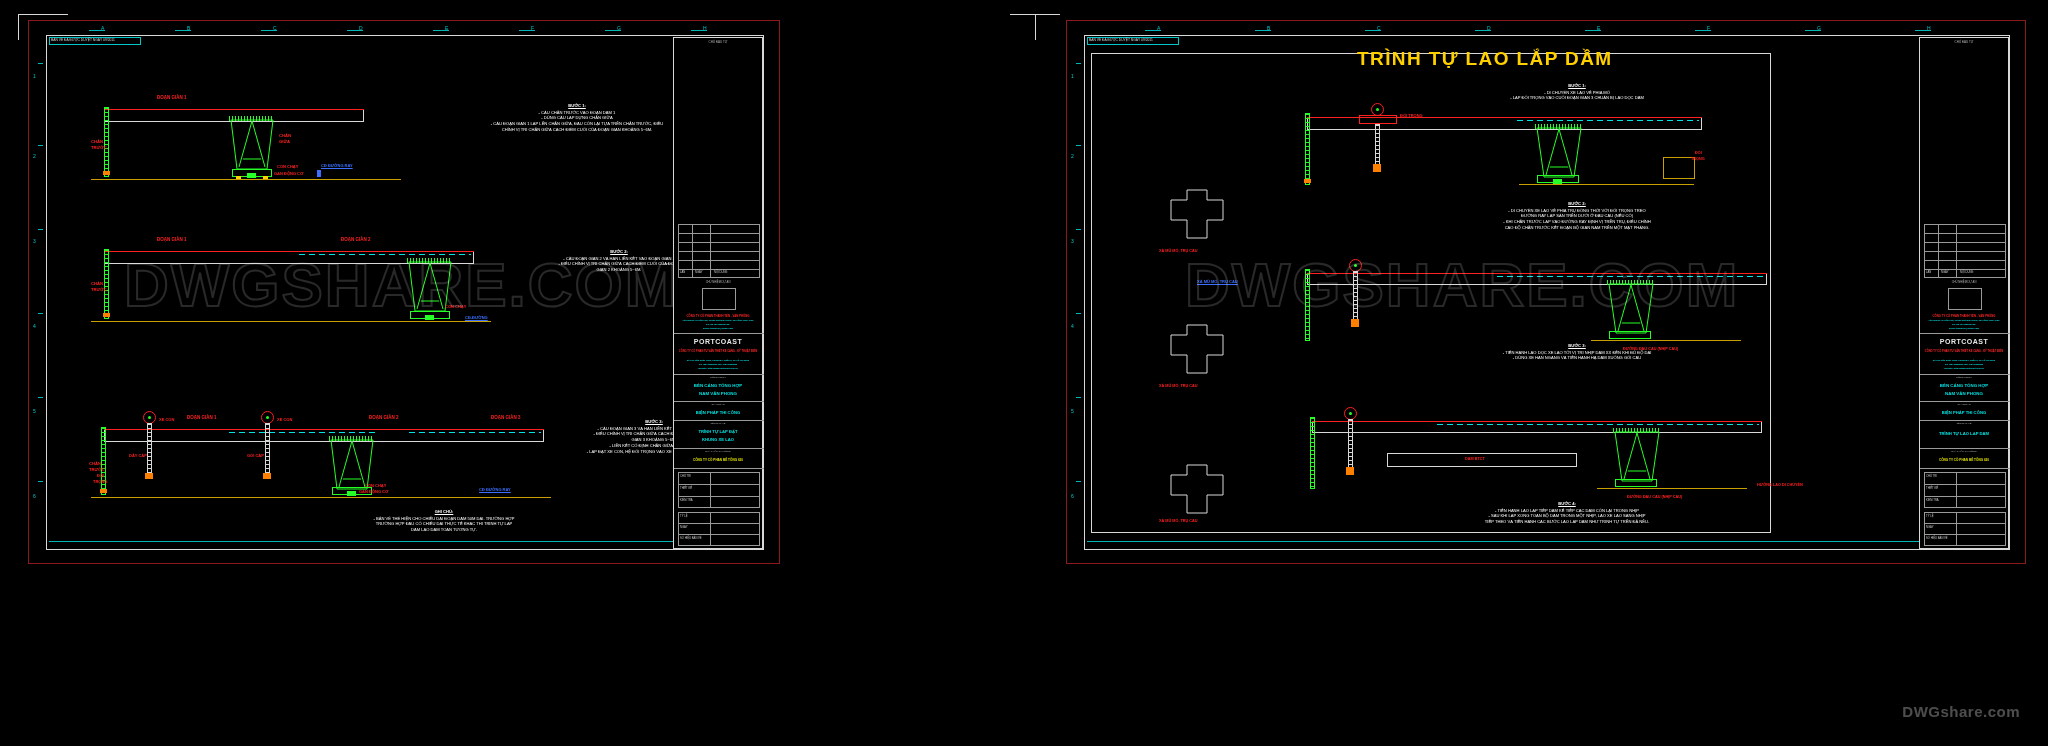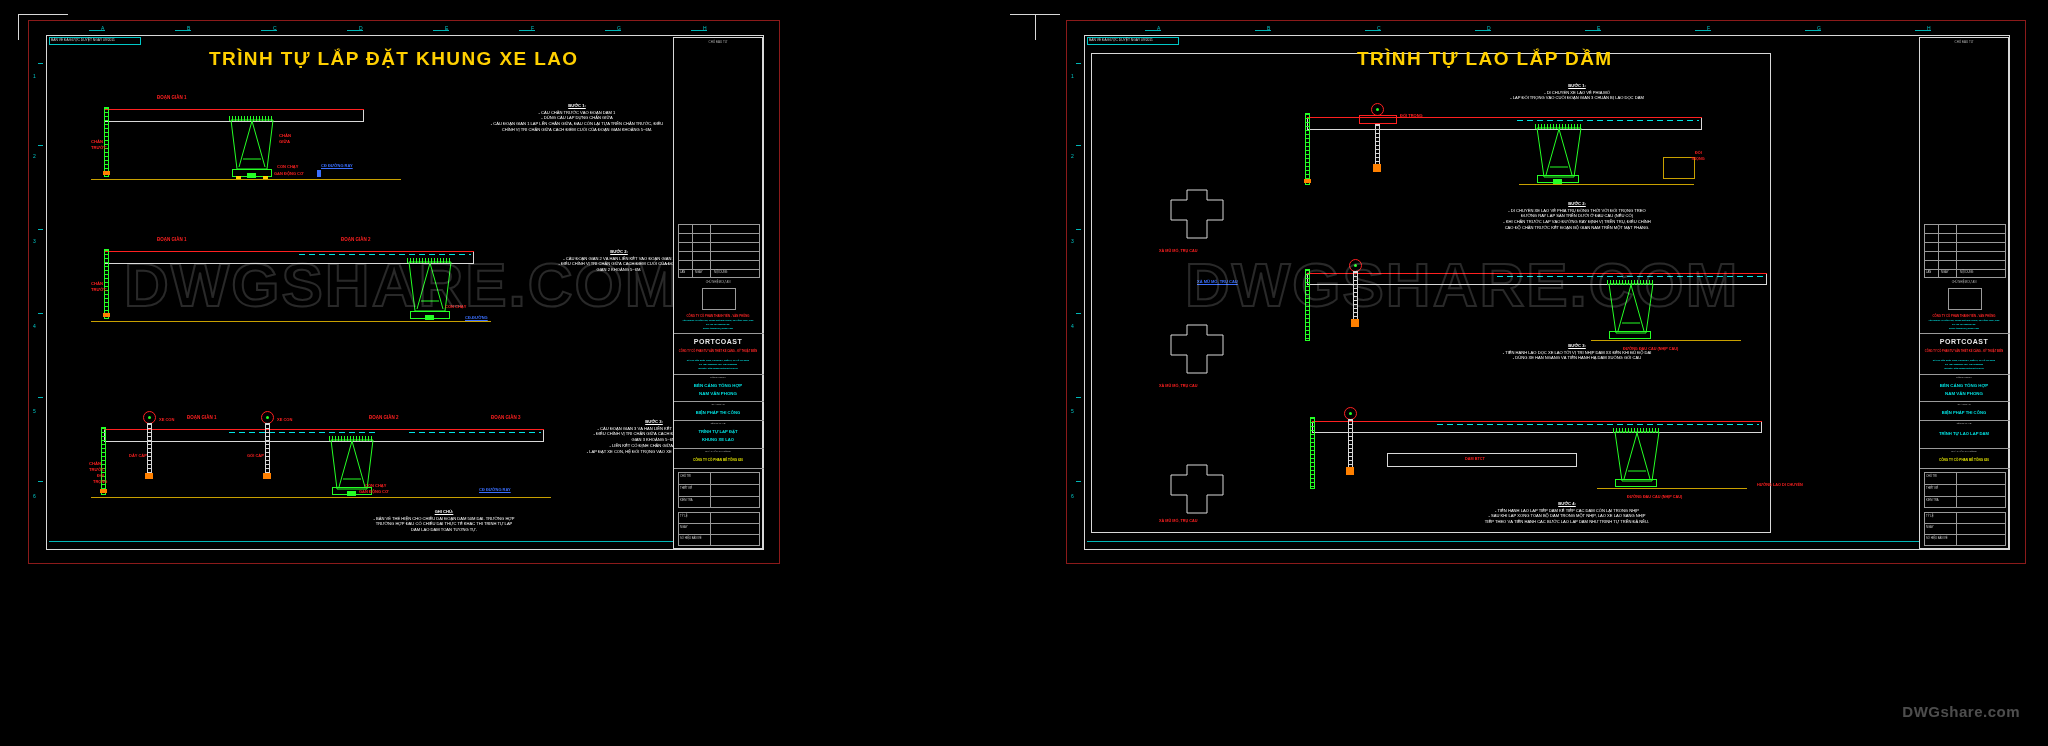--- a/index.html
+++ b/index.html
@@ -151,21 +151,20 @@
       <div class="tick" style="left:9px;top:280px;width:5px;height:1px;"></div>
       <div class="tick" style="left:9px;top:364px;width:5px;height:1px;"></div>
       <div class="tick" style="left:9px;top:448px;width:5px;height:1px;"></div>
     </div>
 
     <div class="sheet-inner" style="left:17px;top:14px;width:718px;height:515px;"></div>
 
     <div class="box" style="left:20px;top:16px;width:92px;height:8px;border:1px solid #00c8c8;"></div>
     <div style="position:absolute;left:22px;top:17px;color:#d8d8d8;font-size:3.3px;white-space:nowrap;">BẢN VẼ ĐÃ ĐƯỢC DUYỆT NGÀY 09/2011</div>
 
-    <div class="dwg-title" style="left:180px;top:27px;font-size:19px;">TRÌNH TỰ LẮP ĐẶT KHUNG XE LAO</div>
 
     <div class="ln-h" style="left:75px;top:88px;width:260px;background:#ff2020;"></div>
     <div class="box" style="left:75px;top:89px;width:260px;height:12px;border:1px solid #d8d8d8;border-top:none;"></div>
     <div class="lbl-red" style="left:128px;top:74px;font-size:4.5px;font-weight:bold;">ĐOẠN GIÀN 1</div>
 
     <div class="leg" style="left:75px;top:86px;width:5px;height:70px;"></div>
     <div class="lbl-red" style="left:62px;top:118px;font-size:4.2px;font-weight:bold;">CHÂN</div>
     <div class="lbl-red" style="left:62px;top:124px;font-size:4.2px;font-weight:bold;">TRƯỚC</div>
     <div class="fill" style="left:74px;top:150px;width:7px;height:4px;background:#ff8000;"></div>
 

